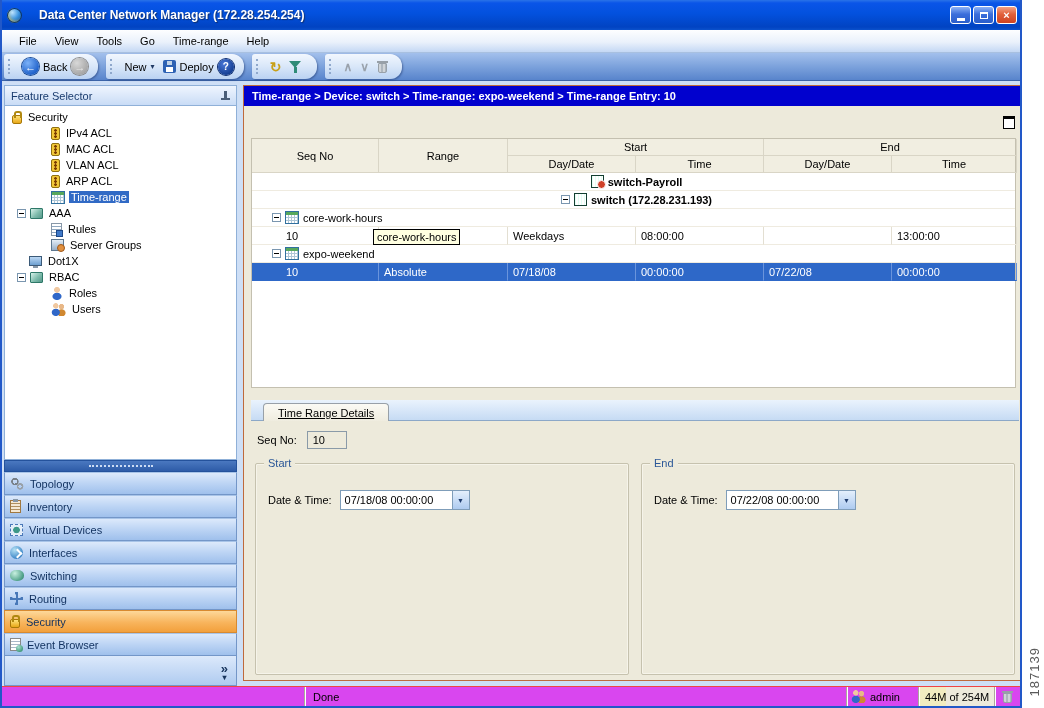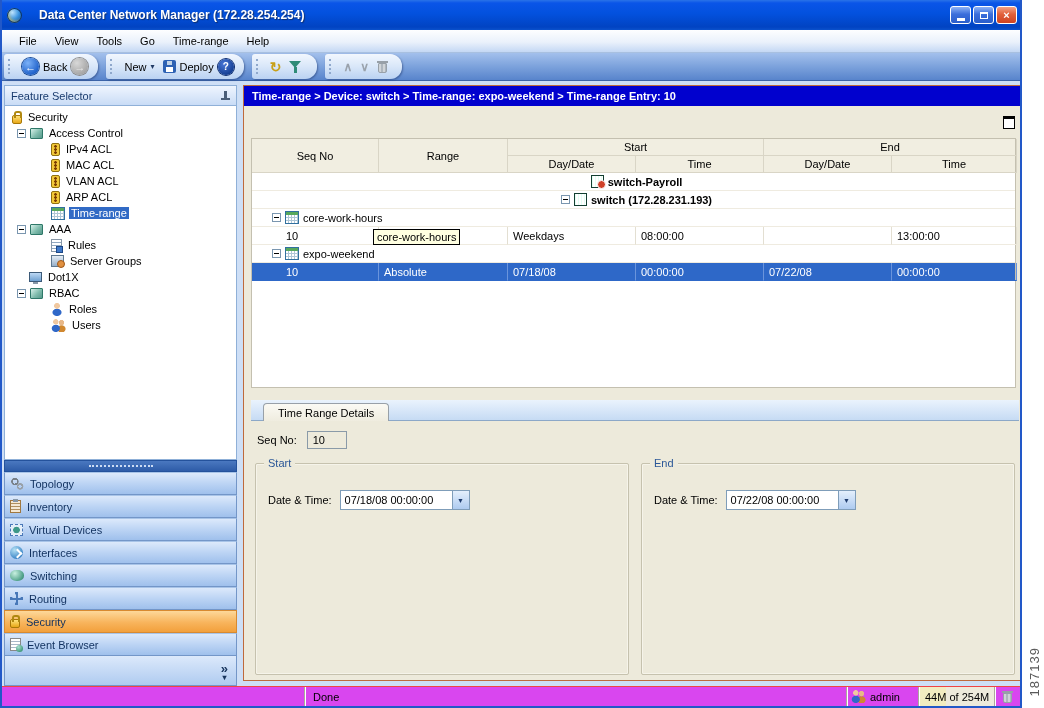--- a/index.html
+++ b/index.html
@@ -163,21 +163,21 @@
   .ecell.seq { padding-left:34px; }
   .erow.sel { background:#2E68C8; color:#fff; }
   .erow.sel .ecell { border-right:1px solid #6A94DC; border-bottom:1px solid #2E68C8; }
   .tooltip { position:absolute; left:121px; top:56px; height:16px; line-height:14px; padding:0 3px;
     background:#FFFFE1; border:1px solid #000; z-index:5; }
 
   
   .details { margin-top:12px; flex:none; }
   .tabstrip { height:21px; background:linear-gradient(180deg,#EAF3FD,#C6DBF4); border-bottom:1px solid #8CA8C8; display:flex; align-items:flex-end; padding-left:12px; }
   .tab { background:linear-gradient(180deg,#FBFAF4,#EFECDF); border:1px solid #98A0A8; border-bottom:none; border-radius:4px 4px 0 0;
-    padding:3px 14px 2px 14px; position:relative; top:1px; }
+    padding:3px 14px 2px 14px; position:relative; top:1px;text-decoration:underline; }
   .details-panel { padding:8px 4px 0 4px; }
   .seqrow { display:flex; align-items:center; margin:2px 0 14px 2px; }
   .seq-input { width:40px; height:18px; border:1px solid #8A9AA8; background:#EDEADB; display:inline-flex; align-items:center; padding-left:5px; margin-left:10px; }
   .groups { display:flex; gap:12px; }
   .groupbox { position:relative; width:374px; height:212px; border:1px solid #C6C2AE; border-radius:2px; box-shadow:inset 0 0 0 1px #F6F4EA; }
   .legend { position:absolute; top:-7px; left:8px; background:#EDEADB; padding:0 4px; color:#2B5797; }
   .daterow { display:flex; align-items:center; margin:26px 0 0 12px; }
   .combo { display:inline-flex; width:130px; height:20px; border:1px solid #7F9DB9; background:#fff; margin-left:8px; }
   .combo-text { flex:1; display:flex; align-items:center; padding-left:4px; white-space:nowrap; }
   .combo-btn { width:17px; background:linear-gradient(180deg,#E4EFFC,#AECBF0); border-left:1px solid #7F9DB9;
@@ -273,25 +273,20 @@
 
       <div class="sidebar">
         <div class="fs-header">
           <span>Feature Selector</span>
           <span class="ic-pin"></span>
         </div>
         <div class="tree">
           <div class="titem lv0">
             <span class="ic ic-lock"></span>
             <span class="lbl">Security</span>
-          </div>
-          <div class="titem lv1">
-            <span class="expander"></span>
-            <span class="ic ic-cube"></span>
-            <span class="lbl">Access Control</span>
           </div>
           <div class="titem lv2">
             <span class="ic ic-acl"></span>
             <span class="lbl">IPv4 ACL</span>
           </div>
           <div class="titem lv2">
             <span class="ic ic-acl"></span>
             <span class="lbl">MAC ACL</span>
           </div>
           <div class="titem lv2">

